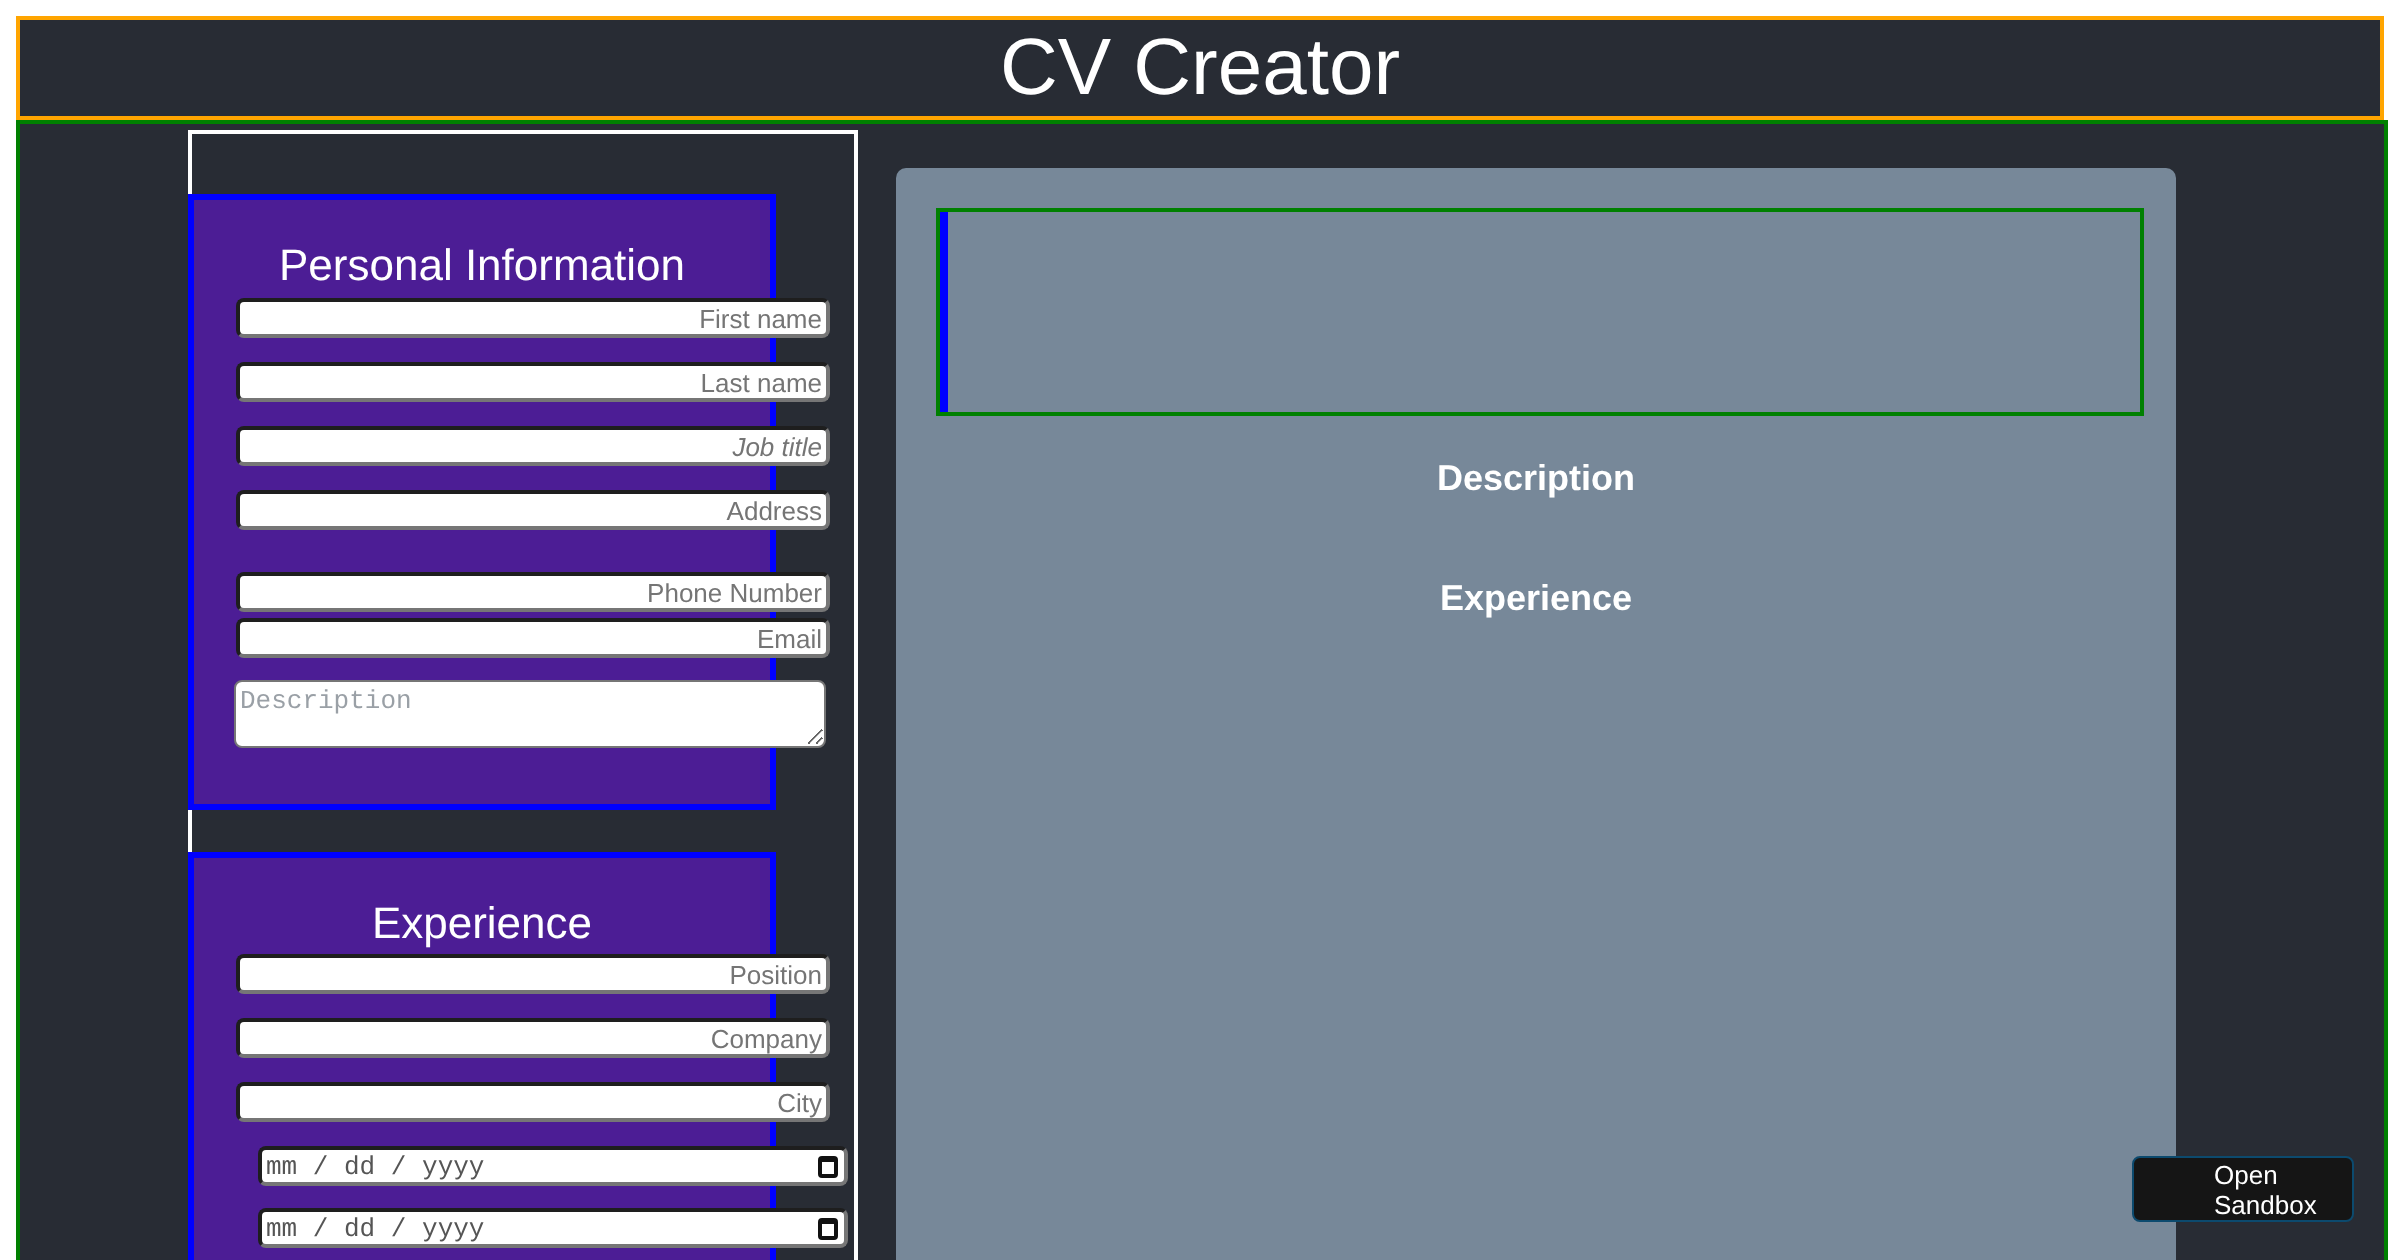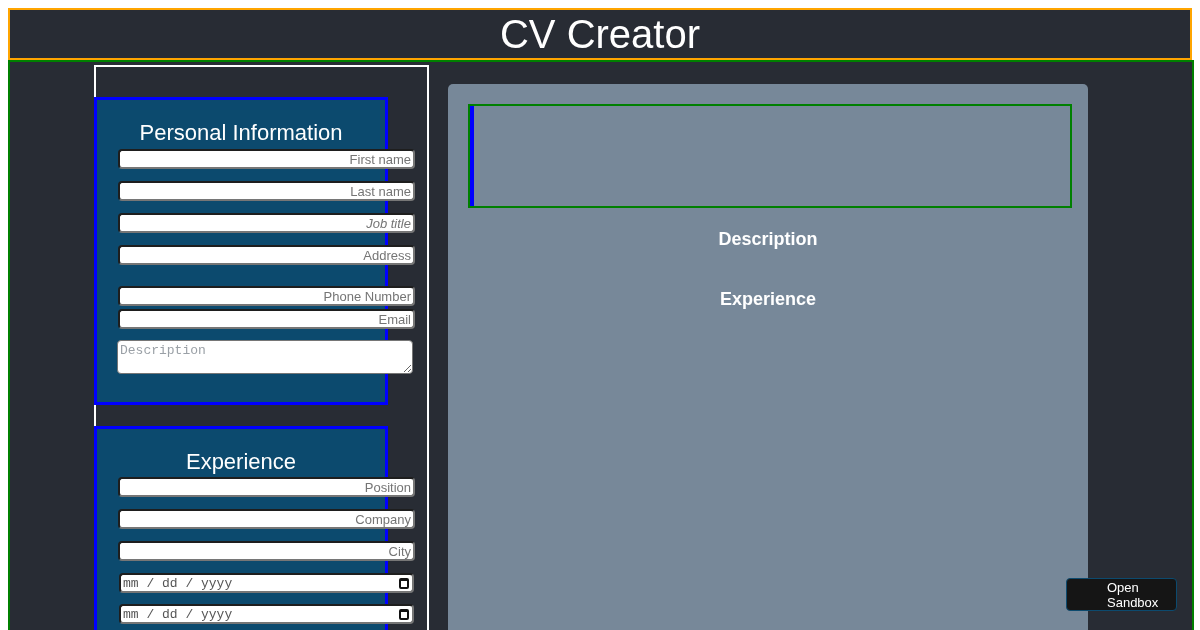--- a/index.html
+++ b/index.html
@@ -22,21 +22,21 @@
       position: absolute; left: 8px; top: 60px; width: 1186px; height: 580px;
       background: #282c34; border: 2px solid #008000; box-sizing: border-box;
     }
     .form-col {
       position: absolute; left: 84px; top: 3px; width: 335px; height: 600px;
       border-left: 2px solid #ffffff; border-right: 2px solid #ffffff; border-top: 2px solid #ffffff;
       box-sizing: border-box;
     }
     .section {
       position: absolute; left: -2px; width: 294px; box-sizing: border-box;
-      border: 3px solid #0000ff; background: #0c4a6e;
+      border: 3px solid #0000ff; background: #4c1d95;
     }
     .section h2 {
       margin: 0; text-align: center; color: #ffffff; font-weight: normal; font-size: 22px;
       font-family: "Liberation Sans", sans-serif;
     }
     .field {
       position: absolute; left: 21px; width: 297px; height: 20px;
       background: #ffffff; border: 2px solid #767676; border-radius: 4px;
       border-top-color: #1e1e1e; border-left-color: #1e1e1e;
       box-sizing: border-box; padding: 0 2px;
@@ -46,21 +46,21 @@
     }
     .field::placeholder { color: #757575; }
     .textarea {
       position: absolute; left: 20px; width: 296px; height: 34px;
       background: #ffffff; border: 1px solid #767676; border-radius: 4px;
       box-sizing: border-box; padding: 2px;
       font-family: "Liberation Mono", monospace; font-size: 13px; color: #9aa0a6; resize: both;
     }
     .textarea::placeholder { color: #9aa0a6; }
     .date {
-      position: absolute; left: 22px; width: 295px; height: 20px;
+      position: absolute; left: 32px; width: 295px; height: 20px;
       background: #ffffff; border: 2px solid #767676; border-radius: 4px;
       border-top-color: #1e1e1e; border-left-color: #1e1e1e;
       box-sizing: border-box; display: flex; align-items: center; justify-content: space-between;
       padding: 0 2px;
       font-family: "Liberation Mono", monospace; font-size: 13px; color: #555;
     }
     .cal-icon {
       width: 10px; height: 11px; border: 2px solid #111; border-top-width: 3px;
       border-radius: 2px; box-sizing: border-box; margin-right: 1px;
     }

